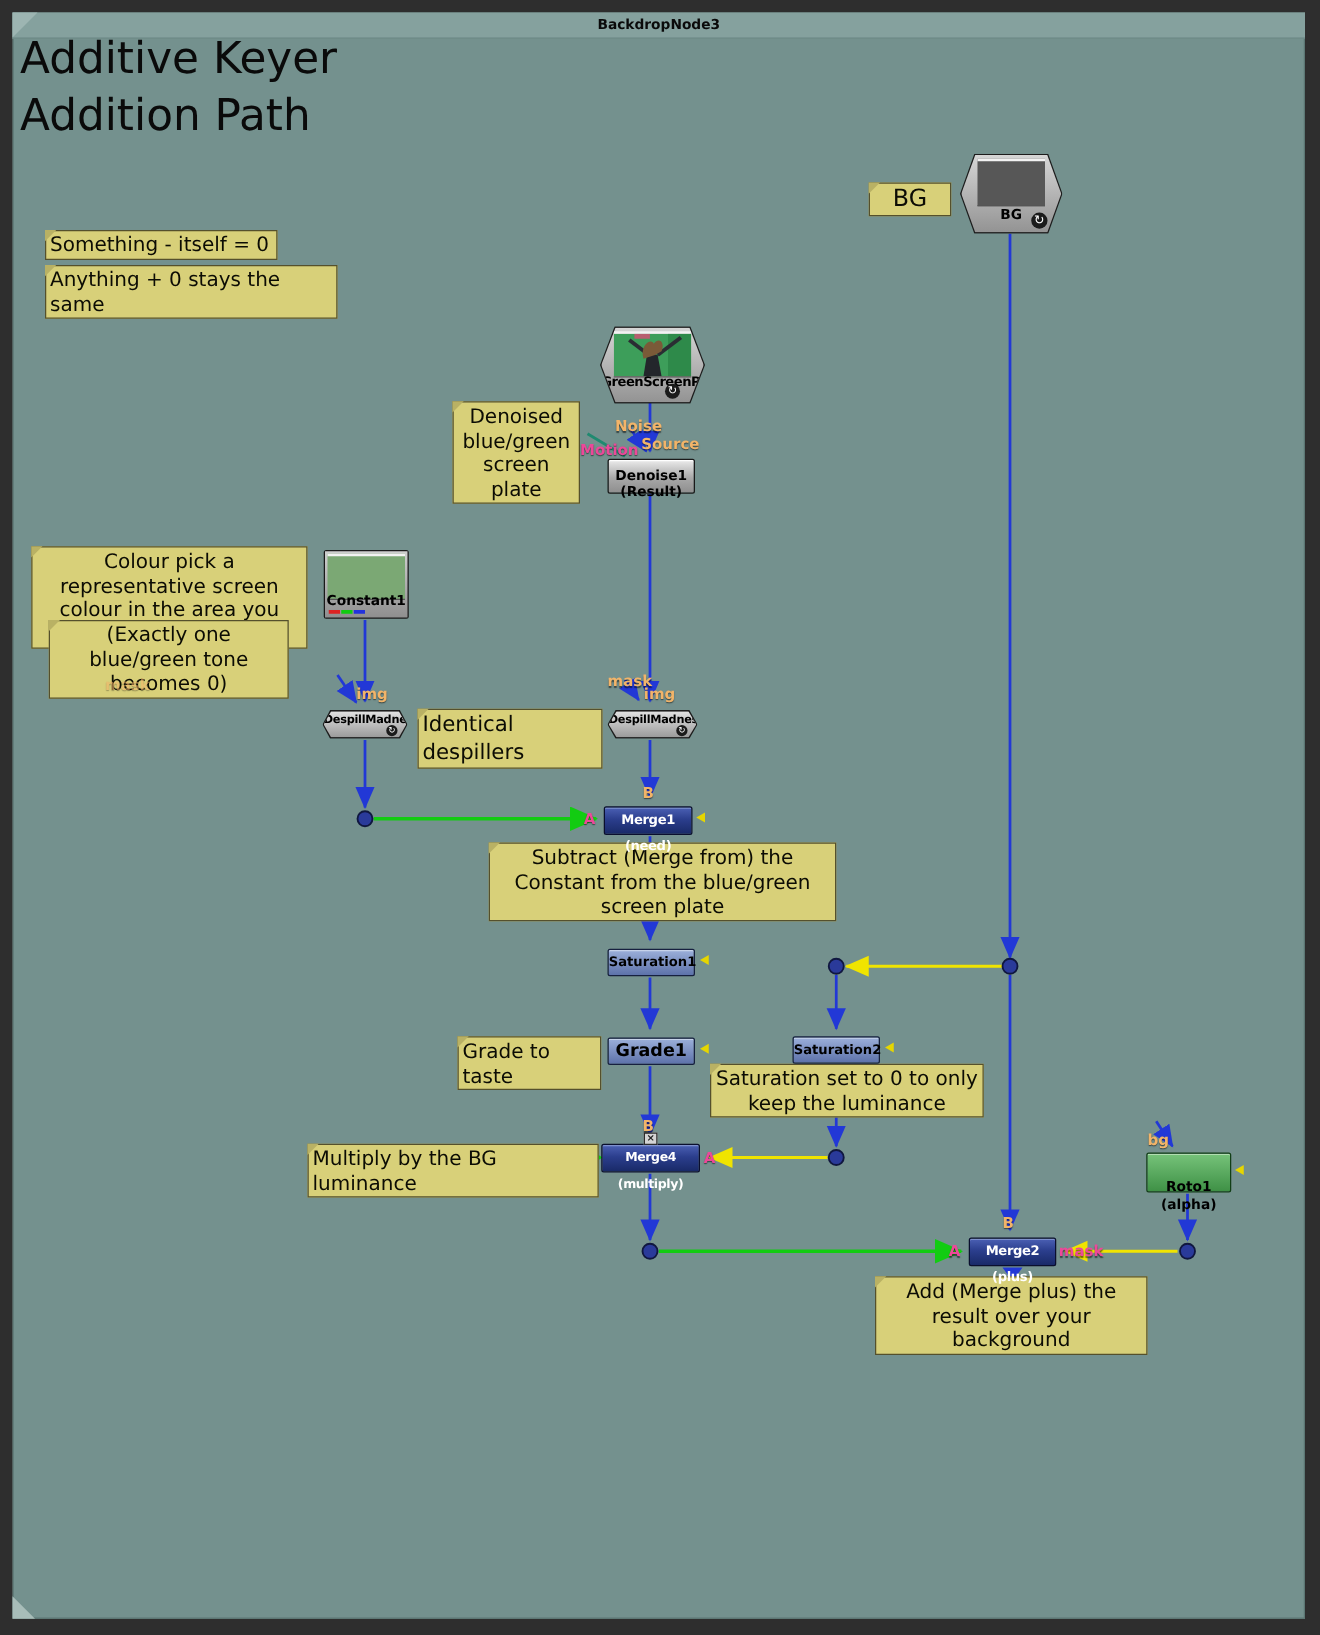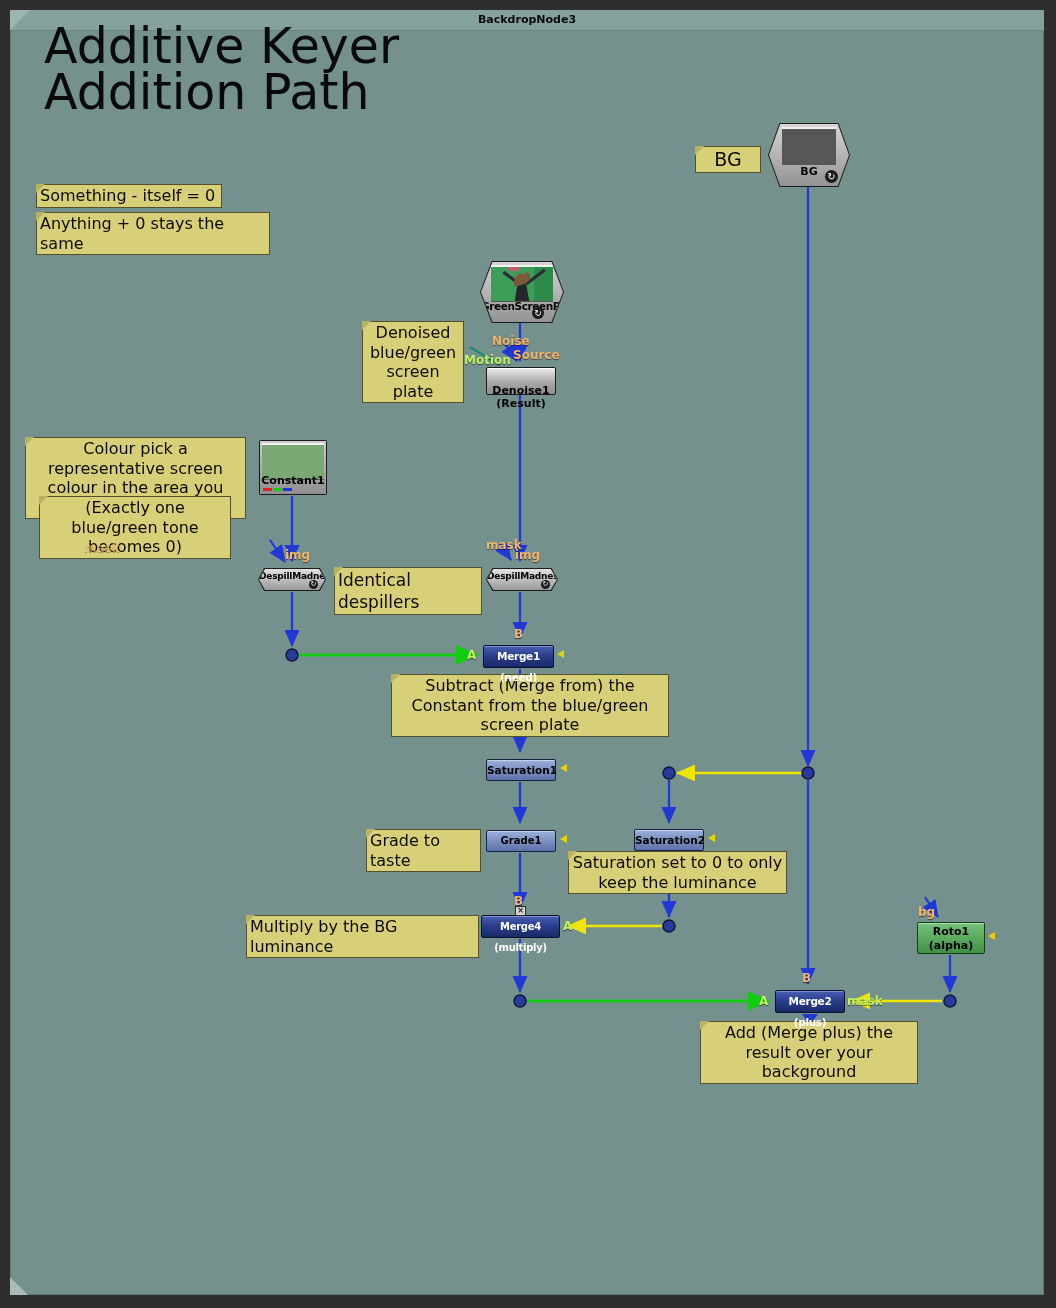--- a/index.html
+++ b/index.html
@@ -7,21 +7,21 @@
          font-family:"DejaVu Sans",sans-serif;}
   
   .backdrop{position:absolute;left:10px;top:10px;width:1034px;height:1285px;
             background:#74918e;box-shadow:inset 0 0 0 1px #5c7774;}
   .backdrop-header{position:absolute;left:0;top:0;width:100%;height:20px;background:#85a19e;
             border-bottom:1px solid #6a8683;text-align:center;font-size:11px;font-weight:bold;color:#0a0a0a;line-height:19px;}
   .corner{position:absolute;width:0;height:0;}
   .corner.tl{left:0;top:0;border-top:20px solid #9db5b2;border-right:20px solid transparent;}
   .corner.bl{left:0;bottom:0;border-bottom:18px solid #a8bdb9;border-right:18px solid transparent;}
   
-  .big-title{position:absolute;left:16px;top:24px;font-size:49px;line-height:46px;color:#0a0a0a;margin-left:28px;}
+  .big-title{position:absolute;left:16px;top:24px;font-size:35px;line-height:46px;color:#0a0a0a;}
   
   .note{position:absolute;background:#d8d079;border:1px solid #55502c;color:#0c0c04;
         font-size:16px;line-height:19.5px;padding:1px 3px;box-sizing:border-box;z-index:4;}
   .note::before{content:"";position:absolute;left:-1px;top:-1px;width:0;height:0;
         border-top:9px solid #b9b164;border-right:9px solid transparent;}
   .note.center{text-align:center;}
   
   .wires{position:absolute;left:0;top:0;z-index:2;pointer-events:none;}
   
   .node{position:absolute;box-sizing:border-box;z-index:5;font-weight:bold;text-align:center;color:#000;}
@@ -40,21 +40,21 @@
   .chevo{position:absolute;z-index:5;clip-path:polygon(0 50%,9% 0,91% 0,100% 50%,91% 100%,9% 100%);background:#1c1c1c;}
   .chevi{position:absolute;left:1px;right:1px;top:1px;bottom:1px;
         clip-path:polygon(0 50%,9% 0,91% 0,100% 50%,91% 100%,9% 100%);
         background:linear-gradient(#e2e2e2,#9a9a9a);}
   .nlabel{position:absolute;left:0;width:100%;text-align:center;font-weight:bold;color:#000;}
   .thumb{position:absolute;border-top:2px solid #f2f2f2;border-bottom:1px solid #555;}
   .stamp-icon{position:absolute;border-radius:50%;background:#1b1b1b;color:#fff;text-align:center;z-index:6;}
   
   .plabel{position:absolute;z-index:7;font-size:12px;font-weight:bold;color:#f2b469;
           text-shadow:0 1px 1px rgba(0,0,0,.55);white-space:nowrap;}
-  .plabel.white{color:#bef264;}
+  .plabel.white{color:#ec4899;}
   .plabel.faded{opacity:.55;}
   .ytri{position:absolute;z-index:7;width:0;height:0;border-top:4px solid transparent;
         border-bottom:4px solid transparent;border-right:7px solid #e6d600;}
   .xmark{position:absolute;z-index:7;width:11px;height:10px;background:#d4d4d4;border:1px solid #2c2c2c;
         box-sizing:border-box;font-size:8px;line-height:8px;text-align:center;color:#222;font-weight:bold;}
 </style>
 </head>
 <body>
 
 <main class="stage">
@@ -156,21 +156,21 @@
           <path d="M26 16 L12 5" stroke="#2a2d33" stroke-width="3"></path>
           <path d="M34 17 L52 3" stroke="#2a2d33" stroke-width="3"></path>
           <path d="M23 20 C20 9 29 3 31 8 C35 2 40 7 37 14 L32 17 Z" fill="#7a5a38"></path>
         </svg>
       </div>
       <div class="nlabel" style="bottom:10px;font-size:10.5px;letter-spacing:-0.4px;">GreenScreenPlate</div>
     </div>
     <div class="stamp-icon" style="right:20px;bottom:4px;width:12px;height:12px;font-size:9px;line-height:12px;">↻</div>
   </div>
 
-  <div class="node rect-gray" style="left:486px;top:367px;width:70px;height:28px;font-size:11px;line-height:13px;padding-top:16px;">
+  <div class="node rect-gray" style="left:486px;top:367px;width:70px;height:28px;font-size:11px;line-height:13px;padding-top:6px;">
     <div>Denoise1</div>
     <div>(Result)</div>
   </div>
 
   <div class="node" style="left:259px;top:440px;width:68px;height:55px;background:#1a1a1a;border-radius:2px;">
     <div style="position:absolute;left:1px;right:1px;top:1px;bottom:1px;background:linear-gradient(#cfcfcf,#8f8f8f);">
       <div class="thumb" style="left:2px;right:2px;top:2px;height:34px;background:#7ba874;"></div>
       <div class="nlabel" style="bottom:7px;font-size:11px;">Constant1</div>
       <span style="position:absolute;left:3px;bottom:3px;width:9px;height:3px;background:#d22;"></span>
       <span style="position:absolute;left:13px;bottom:3px;width:9px;height:3px;background:#1c1;"></span>
@@ -193,33 +193,33 @@
   </div>
 
   <div class="node rect-merge" style="left:483px;top:645px;width:71px;height:23px;font-size:10.5px;line-height:21px;letter-spacing:-0.3px;">
     <span>Merge1 (need)</span>
   </div>
 
   <div class="node rect-blue" style="left:486px;top:759px;width:70px;height:22px;font-size:10.5px;line-height:20px;text-align:center;">
     <span>Saturation1</span>
   </div>
 
-  <div class="node rect-blue" style="left:486px;top:830px;width:70px;height:22px;font-size:10px;line-height:20px;">
+  <div class="node rect-blue" style="left:486px;top:830px;width:70px;height:22px;font-size:14px;line-height:20px;">
     <span>Grade1</span>
   </div>
 
   <div class="node rect-blue" style="left:634px;top:829px;width:70px;height:22px;font-size:10.5px;line-height:20px;">
     <span>Saturation2</span>
   </div>
 
   <div class="node rect-merge" style="left:481px;top:915px;width:79px;height:23px;font-size:10px;line-height:21px;letter-spacing:-0.3px;">
     <span>Merge4 (multiply)</span>
   </div>
 
-  <div class="node rect-green" style="left:917px;top:922px;width:68px;height:32px;font-size:11px;line-height:14px;padding-top:2px;">
+  <div class="node rect-green" style="left:917px;top:922px;width:68px;height:32px;font-size:11px;line-height:14px;padding-top:20px;">
     <div>Roto1</div>
     <div>(alpha)</div>
   </div>
 
   <div class="node rect-merge" style="left:775px;top:990px;width:70px;height:23px;font-size:10.5px;line-height:21px;letter-spacing:-0.3px;">
     <span>Merge2 (plus)</span>
   </div>
 
   <div class="ytri" style="left:557px;top:650px;"></div>
   <div class="ytri" style="left:560px;top:764px;"></div>

